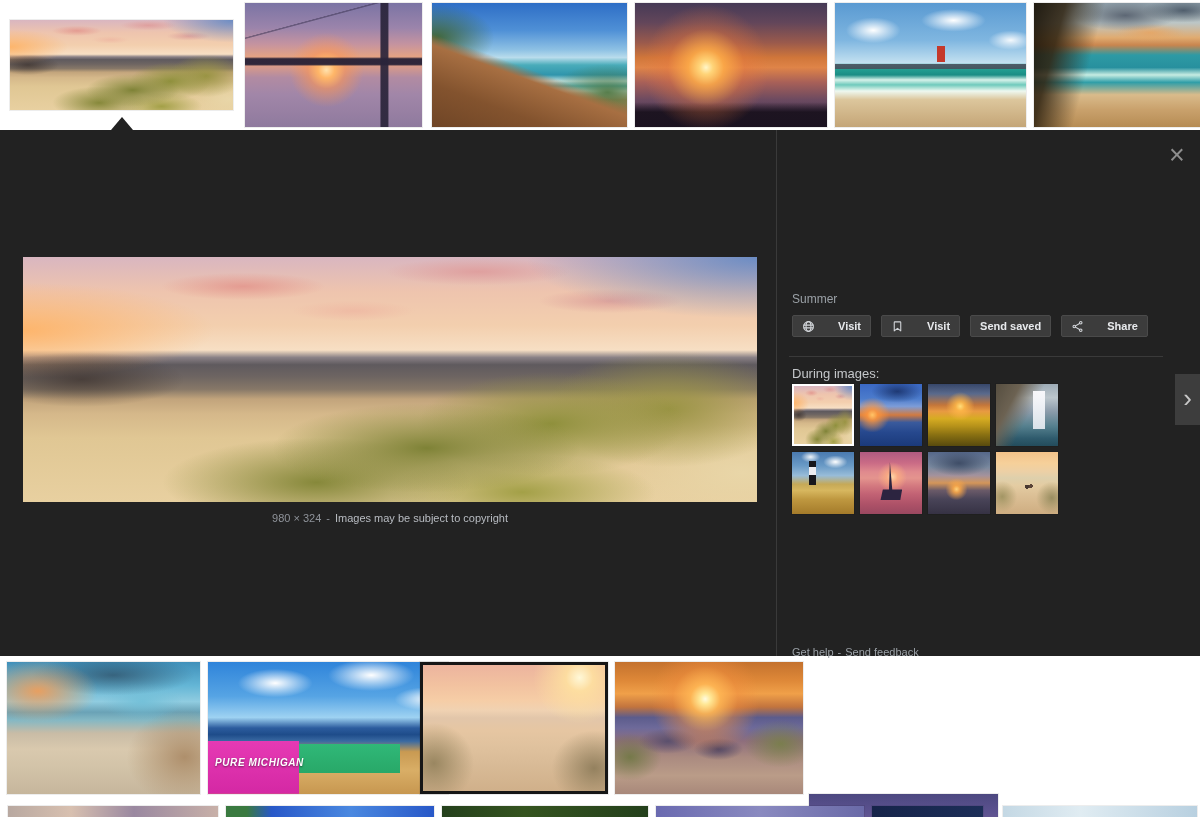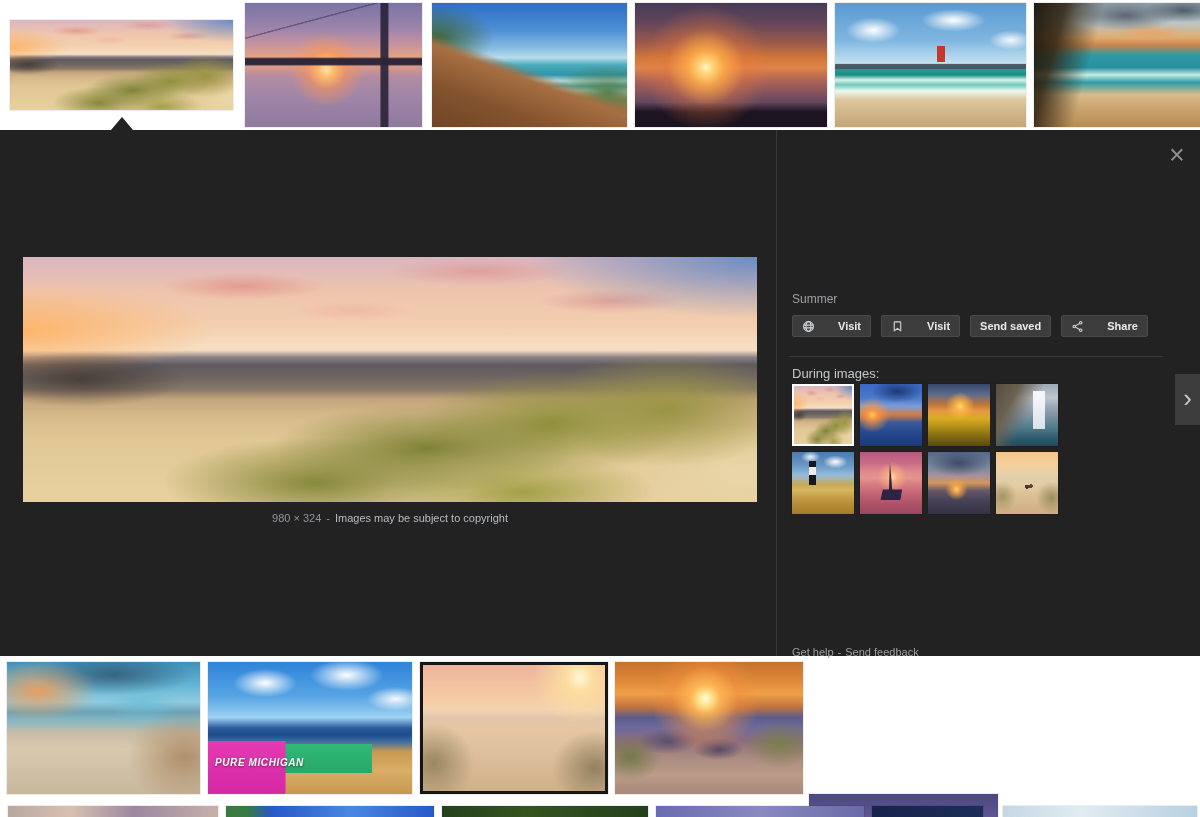--- a/index.html
+++ b/index.html
@@ -116,21 +116,21 @@
     radial-gradient(ellipse 50% 60% at 92% 72%, rgba(172,140,104,.95), rgba(172,140,104,0) 60%),
     radial-gradient(ellipse 30% 20% at 70% 30%, rgba(110,190,215,.8), rgba(110,190,215,0) 70%),
     linear-gradient(180deg,#4090ba 0%,#64b6d6 18%,#90cce0 30%,#6aa2b6 38%,#84b8c4 44%,#c9bca6 54%,#d9c9ae 66%,#d2c3a8 80%,#c6b69c 100%);}
   .ph-b2{position:relative;background-image:
     linear-gradient(#e63ab4,#d428a4),
     linear-gradient(#30b878,#28a868),
     radial-gradient(ellipse 26% 18% at 28% 16%, #ffffff 0%, rgba(255,255,255,0) 60%),
     radial-gradient(ellipse 30% 20% at 68% 10%, #ffffff 0%, rgba(255,255,255,0) 60%),
     radial-gradient(ellipse 22% 14% at 92% 28%, rgba(255,255,255,.95), rgba(255,255,255,0) 65%),
     linear-gradient(180deg,#2f84da 0%,#56a4e4 26%,#9ed2f2 42%,#2c5c9e 50%,#1e4c8a 55%,#3a6aa2 60%,#c99a52 68%,#d9ae66 82%,#c79750 100%);
-    background-size:38% 40%,48% 22%,auto,auto,auto,auto;background-position:0% 100%,62% 80%,0 0,0 0,0 0,0 0;}
+    background-size:38% 40%,48% 22%,auto,auto,auto,auto;background-position:0% 100%,62% 80%,0 0,0 0,0 0,0 0;padding-left:36px;}
   .ph-b3{border:3px solid #161616;box-sizing:border-box;background-image:
     radial-gradient(circle at 86% 10%, #fff8d8 0%, rgba(255,226,160,.85) 7%, rgba(255,210,140,0) 24%),
     radial-gradient(ellipse 38% 55% at 6% 78%, rgba(148,130,92,.92), rgba(148,130,92,0) 58%),
     radial-gradient(ellipse 40% 52% at 94% 82%, rgba(142,124,90,.92), rgba(142,124,90,0) 58%),
     linear-gradient(180deg,#ecb49e 0%,#f2c2a0 16%,#f6cda6 28%,#f0d2b2 36%,#e2c6aa 42%,#e6c6a2 52%,#e0c29e 64%,#d8ba96 80%,#d0b08a 100%);}
   .ph-b4{background-image:
     radial-gradient(circle at 48% 28%, #fffbe0 0%, #ffe896 4%, rgba(255,182,84,.9) 11%, rgba(242,142,62,.45) 24%, rgba(242,142,62,0) 40%),
     radial-gradient(ellipse 26% 16% at 28% 60%, rgba(88,78,108,.95), rgba(88,78,108,0) 60%),
     radial-gradient(ellipse 22% 14% at 55% 66%, rgba(78,68,98,.95), rgba(78,68,98,0) 60%),
     radial-gradient(ellipse 32% 30% at 88% 62%, rgba(118,128,70,.85), rgba(118,128,70,0) 60%),

